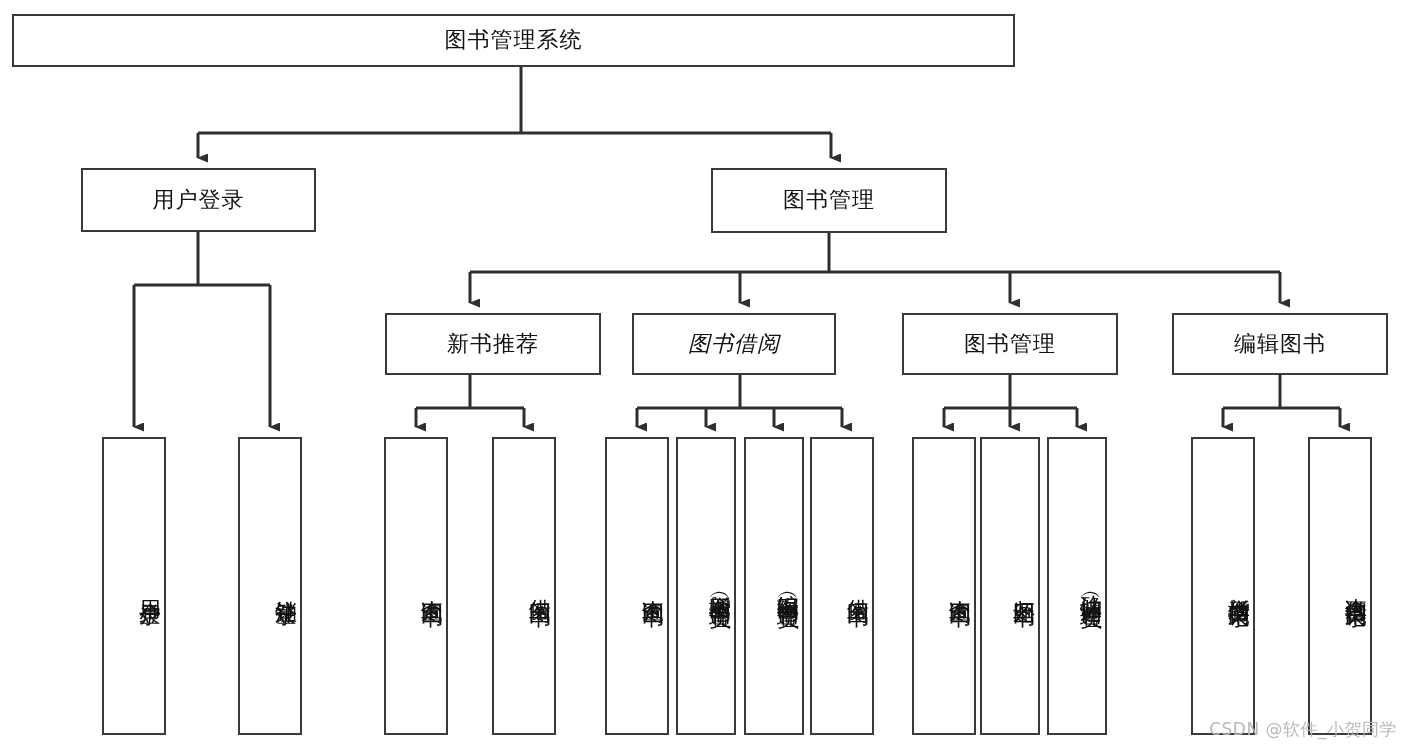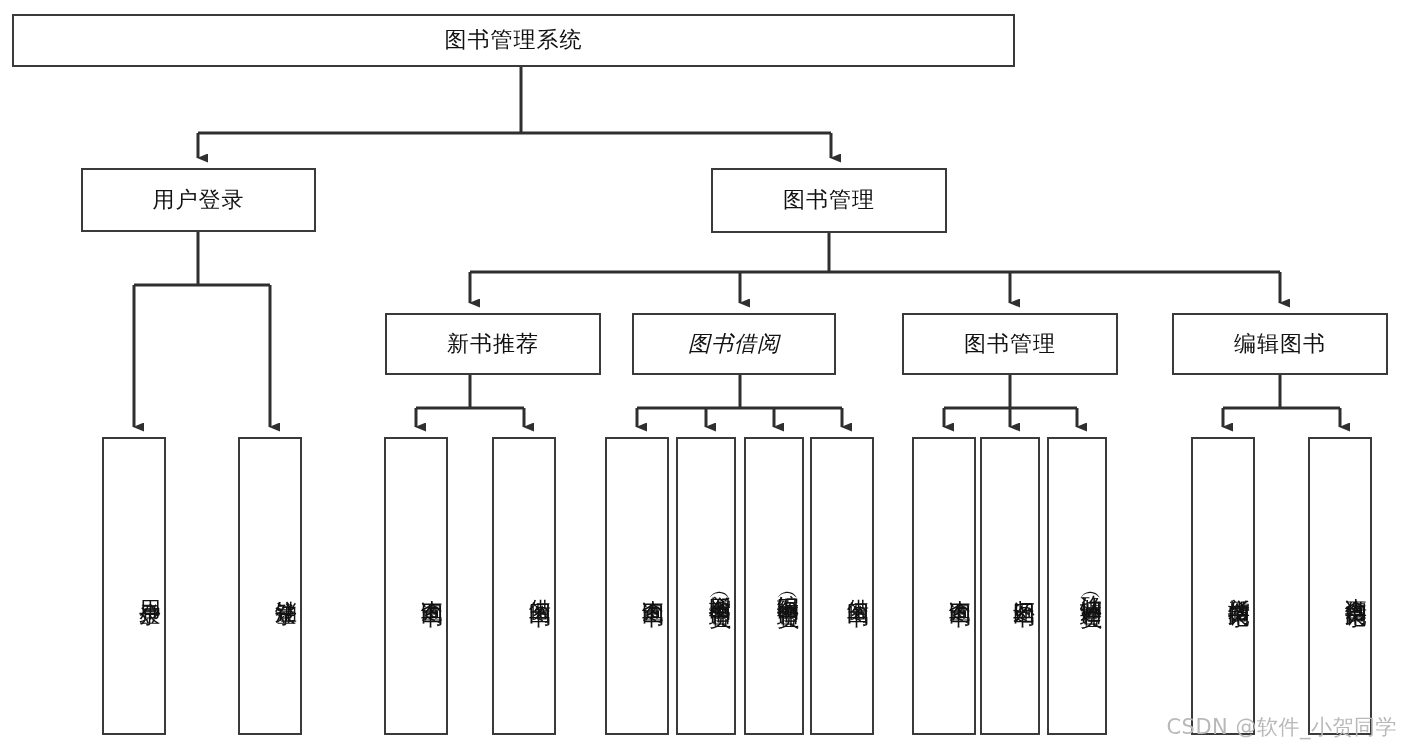--- a/index.html
+++ b/index.html
@@ -17,21 +17,21 @@
     text-align:center;color:#111;
   }
   .node.h-node{font-size:22px;line-height:1.2;letter-spacing:1px;}
   .node.leaf{
     writing-mode:vertical-rl;text-orientation:upright;
     font-size:22px;line-height:1.25;letter-spacing:2px;
     padding:12px 0;align-items:flex-start;justify-content:center;
   }
   .watermark{
     position:absolute;right:8px;bottom:6px;
-    font-size:21px;color:#b9b9b9;letter-spacing:0.5px;
+    font-size:17px;color:#b9b9b9;letter-spacing:0.5px;
     white-space:nowrap;pointer-events:none;
   }
 </style>
 </head>
 <body>
 
 <div id="diagram-root">
 
   <svg id="wires" viewBox="0 0 1405 747" xmlns="http://www.w3.org/2000/svg">
     <defs>

